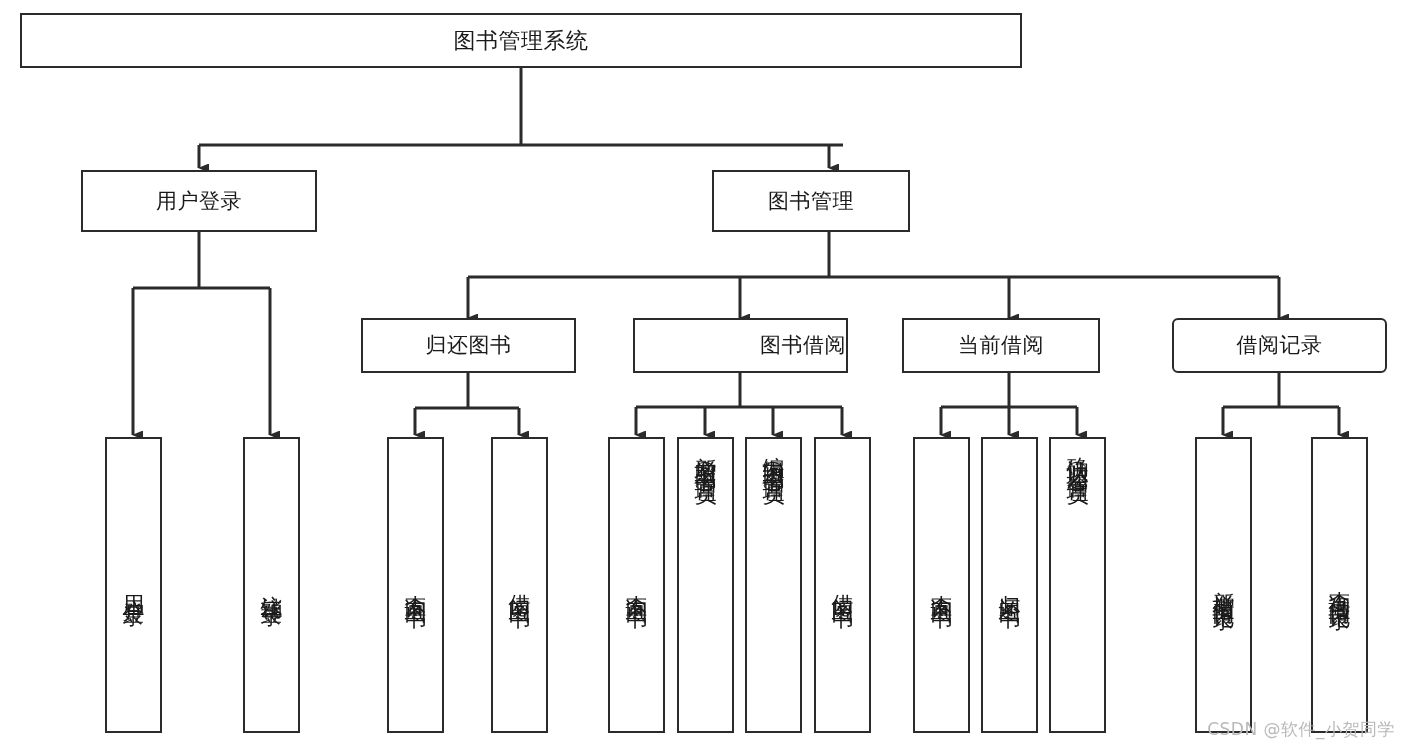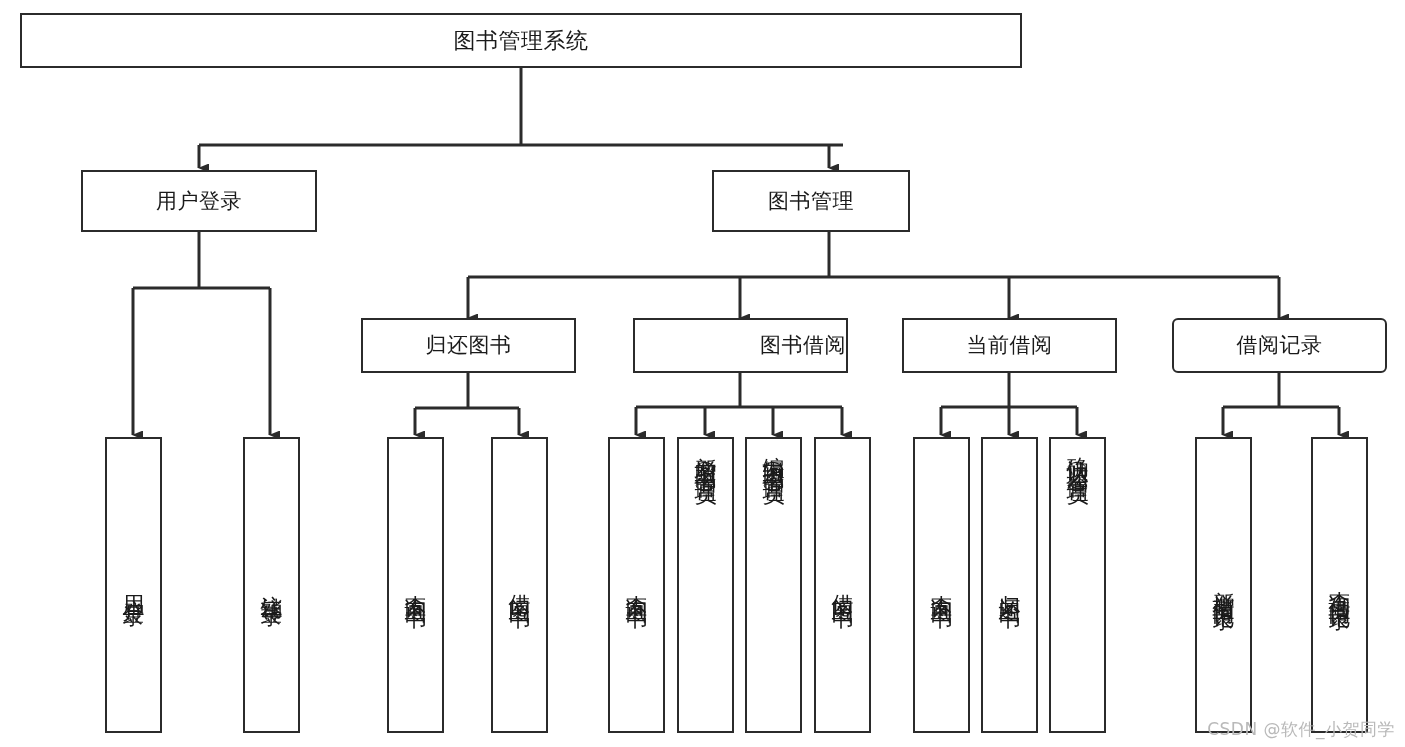--- a/index.html
+++ b/index.html
@@ -134,21 +134,21 @@
   <div class="node" style="left:712px; top:170px; width:198px; height:62px;">
     <span class="label">图书管理</span>
   </div>
 
   <div class="node" style="left:361px; top:318px; width:215px; height:55px;">
     <span class="label">归还图书</span>
   </div>
   <div class="node" style="left:633px; top:318px; width:215px; height:55px;justify-content:flex-end;">
     <span class="label">图书借阅</span>
   </div>
-  <div class="node" style="left:902px; top:318px; width:215px; height:55px;">
+  <div class="node" style="left:902px; top:318px; width:198px; height:55px;">
     <span class="label">当前借阅</span>
   </div>
   <div class="node" style="left:1172px; top:318px; width:215px; height:55px;border-radius:6px;">
     <span class="label">借阅记录</span>
   </div>
 
   <div class="node vert mid" style="left:105px; top:437px; width:57px; height:296px;">
     <span class="label">用户登录</span>
   </div>
   <div class="node vert mid" style="left:243px; top:437px; width:57px; height:296px;">

